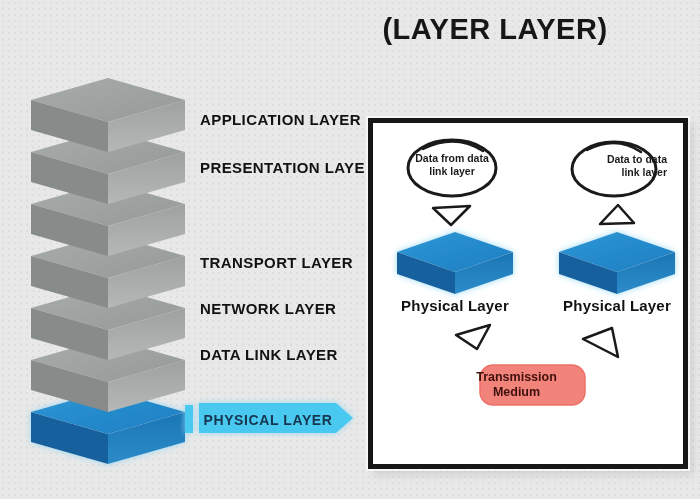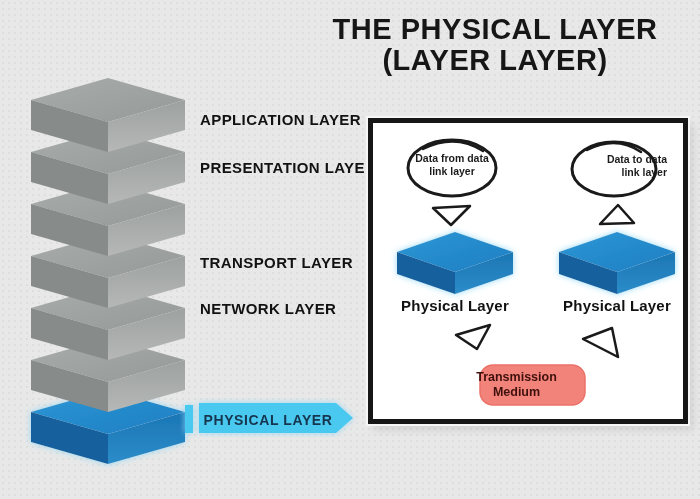--- a/index.html
+++ b/index.html
@@ -20,21 +20,21 @@
     color:#121212; letter-spacing:0.4px; white-space:nowrap;text-align:right;
   }
   .stack-svg { position:absolute; left:10px; top:70px; }
   .banner-svg { position:absolute; left:180px; top:398px; }
   .banner-text {
     position:absolute; left:199px; top:406px; width:138px; height:28px;
     line-height:28px; text-align:center; font-size:14px; font-weight:bold;
     color:#16354f; letter-spacing:0.6px; white-space:nowrap;
   }
   .panel {
-    position:absolute; left:368px; top:118px; width:320px; height:306px;
+    position:absolute; left:368px; top:118px; width:320px; height:351px;
     background:#ffffff; border:5px solid #161616;
     box-shadow: 0 0 0 2px #f6f6f6, 5px 6px 8px rgba(0,0,0,0.10);
   }
   .panel-svg { position:absolute; left:0; top:0; }
   .bubble-text {
     position:absolute; text-align:center; font-size:10.5px; font-weight:bold;
     line-height:12.5px; color:#1b1b1b;
   }
   .bubble-text.from { left:35px; top:29px; width:88px; }
   .bubble-text.to   { left:210px; top:30px; width:84px;text-align:right; }
@@ -49,21 +49,20 @@
     position:absolute; left:91px; top:247px; width:105px; text-align:center;
     font-size:12.5px; font-weight:bold; line-height:15px; color:#40110c;
   }
 </style>
 </head>
 <body>
 
 <div class="canvas">
 
   <div class="title">
-    <div>THE PHYSICAL LAYER</div>
     <div>(LAYER LAYER)</div>
   </div>
 
   <svg class="stack-svg" width="200" height="420" viewBox="0 0 200 420">
     <defs>
       <linearGradient id="gtop" x1="0" y1="0" x2="1" y2="1">
         <stop offset="0" stop-color="#a8acaa"></stop>
           <stop offset="1" stop-color="#959997"></stop>
       </linearGradient>
       <linearGradient id="gright" x1="0" y1="0" x2="0" y2="1">
@@ -123,20 +122,21 @@
       <polygon points="98,8 175,30 98,52 21,30" fill="url(#gtop)"></polygon>
       <polygon points="21,30 98,52 98,82 21,60" fill="#878b89"></polygon>
       <polygon points="98,52 175,30 175,60 98,82" fill="url(#gright)"></polygon>
     </g>
   </svg>
 
   <div class="osi-label" style="top:111px">APPLICATION LAYER</div>
   <div class="osi-label" style="top:159px">PRESENTATION LAYER</div>
   <div class="osi-label" style="top:300px">NETWORK LAYER</div>
   <div class="osi-label" style="top:254px">TRANSPORT LAYER</div>
+  <div class="osi-label" style="top:346px">DATA LINK LAYER</div>
 
   <svg class="banner-svg" width="180" height="40" viewBox="0 0 180 40">
     <g filter="url(#glow)">
       <polygon points="5,7 13,7 13,35 5,35" fill="#49c9f0"></polygon>
       <polygon points="19,5 156,5 173,20 156,35 19,35" fill="#49c9f0"></polygon>
     </g>
   </svg>
   <div class="banner-text">PHYSICAL LAYER</div>
 
   <div class="panel">

